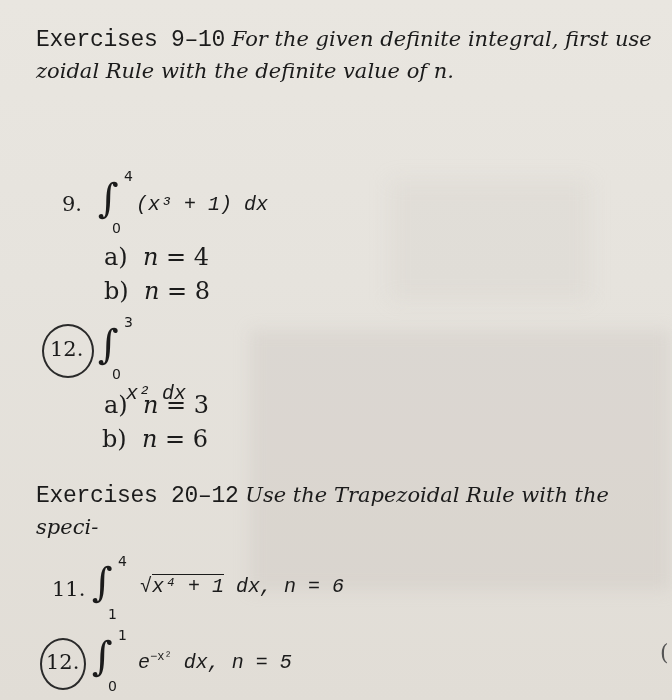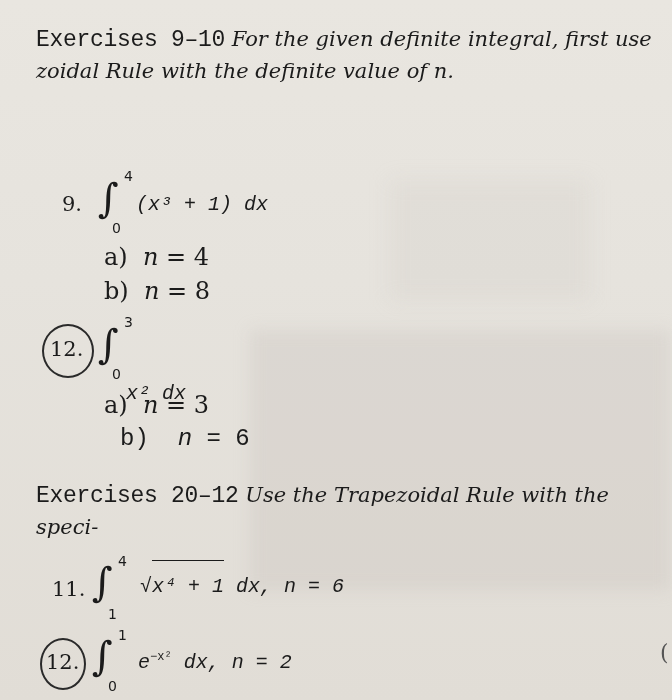--- a/index.html
+++ b/index.html
@@ -17,21 +17,21 @@
   .para .body{font-style:italic;}
   .num{position:absolute;font-family:"DejaVu Serif",serif;font-size:21px;}
   .integral{position:absolute;font-family:"DejaVu Serif",serif;font-size:40px;font-style:italic;line-height:40px;}
   .lim{position:absolute;font-size:14px;font-family:"DejaVu Sans",sans-serif;}
   .expr{position:absolute;font-size:20px;font-style:italic;font-family:Liberation Mono, monospace;white-space:nowrap;}
   .expr sup{font-size:12px;font-style:normal;}
   .expr .up{font-style:normal;}
   .part{position:absolute;font-size:24px;white-space:nowrap;}
   .part .n{font-style:italic;}
   .circle{position:absolute;border:2px solid #2a2a2a;border-radius:50%;}
-  .sqrt{border-top:1.5px solid #1b1b1b;padding-top:14px;}
+  .sqrt{border-top:1.5px solid #1b1b1b;padding-top:0;}
   .edge{position:absolute;left:660px;top:640px;font-size:22px;color:#555;}
 </style>
 </head>
 <body>
 
 <div class="page">
   <div class="shade1"></div>
   <div class="shade2"></div>
 
   <div class="para" style="top:24px;">
@@ -56,21 +56,21 @@
   <div>
     <div class="circle" style="left:42px;top:324px;width:48px;height:50px;"></div>
     <span class="num" style="left:50px;top:337px;">12.</span>
     <span class="integral" style="left:98px;top:324px;">∫</span>
     <span class="lim" style="left:124px;top:314px;">3</span>
     <span class="lim" style="left:112px;top:366px;">0</span>
     <span class="expr" style="left:126px;top:338px;margin-top:44px;">x² dx</span>
     <div class="part" style="left:104px;top:391px;">
       <span>a)</span>&nbsp; <span class="n">n</span> <span>= 3</span>
     </div>
-    <div class="part" style="left:120px;top:425px;font-family:Liberation Mono, monospace;">
+    <div class="part" style="left:102px;top:425px;">
       <span>b)</span>&nbsp; <span class="n">n</span> <span>= 6</span>
     </div>
   </div>
 
   <div class="para" style="top:480px;">
     <div><span class="lead">Exercises 20–12</span> <span class="body">Use the Trapezoidal Rule with the speci-</span></div>
   </div>
 
   <div>
     <span class="num" style="left:52px;top:577px;text-align:center;">11.</span>
@@ -82,18 +82,18 @@
     </span>
   </div>
 
   <div>
     <div class="circle" style="left:40px;top:638px;width:42px;height:48px;"></div>
     <span class="num" style="left:46px;top:650px;">12.</span>
     <span class="integral" style="left:92px;top:636px;">∫</span>
     <span class="lim" style="left:118px;top:627px;">1</span>
     <span class="lim" style="left:108px;top:678px;">0</span>
     <span class="expr" style="left:138px;top:650px;">
-      <span>e</span><sup>−x²</sup> <span>dx, n = 2</span>
+      <span>e</span><sup>−x²</sup> <span>dx, n = 5</span>
     </span>
   </div>
 
   <span class="edge">(</span>
 </div>
 
 </body></html>

